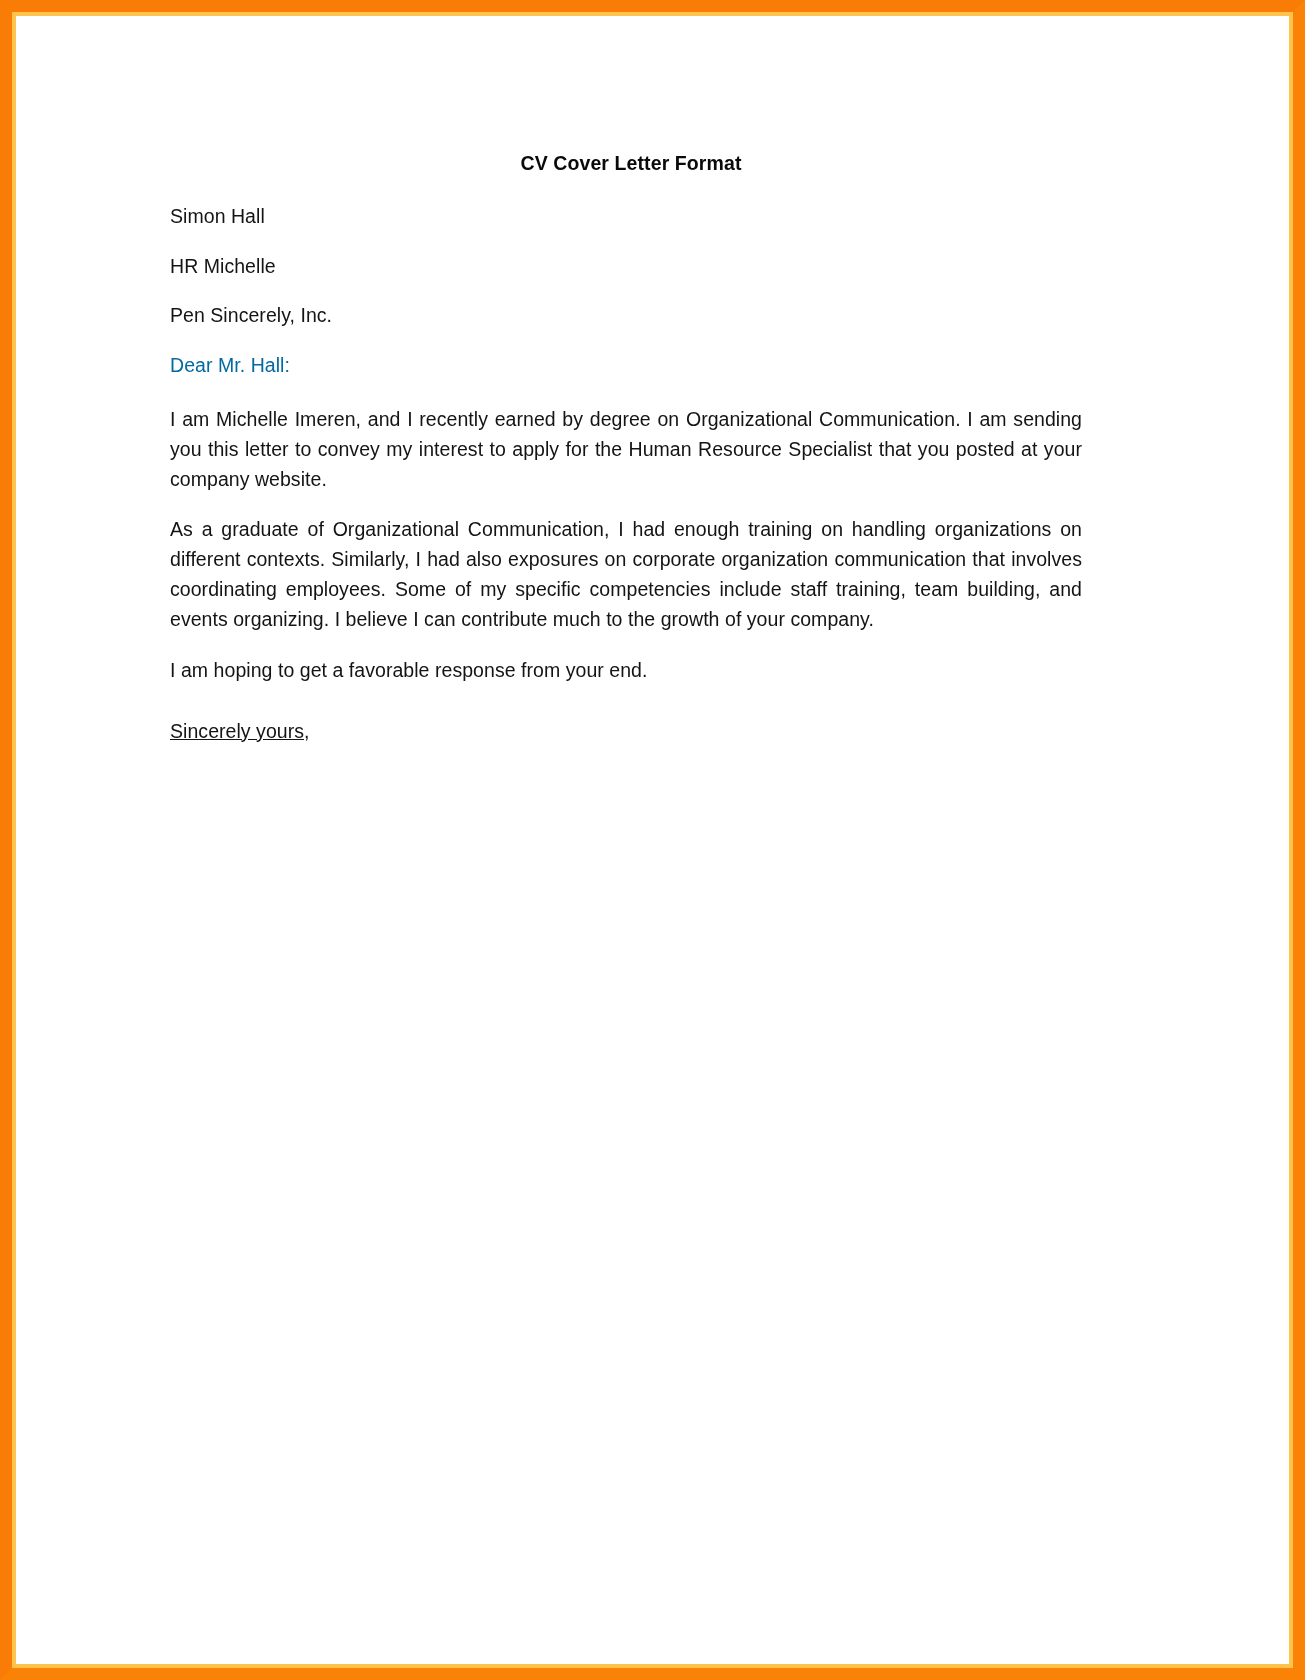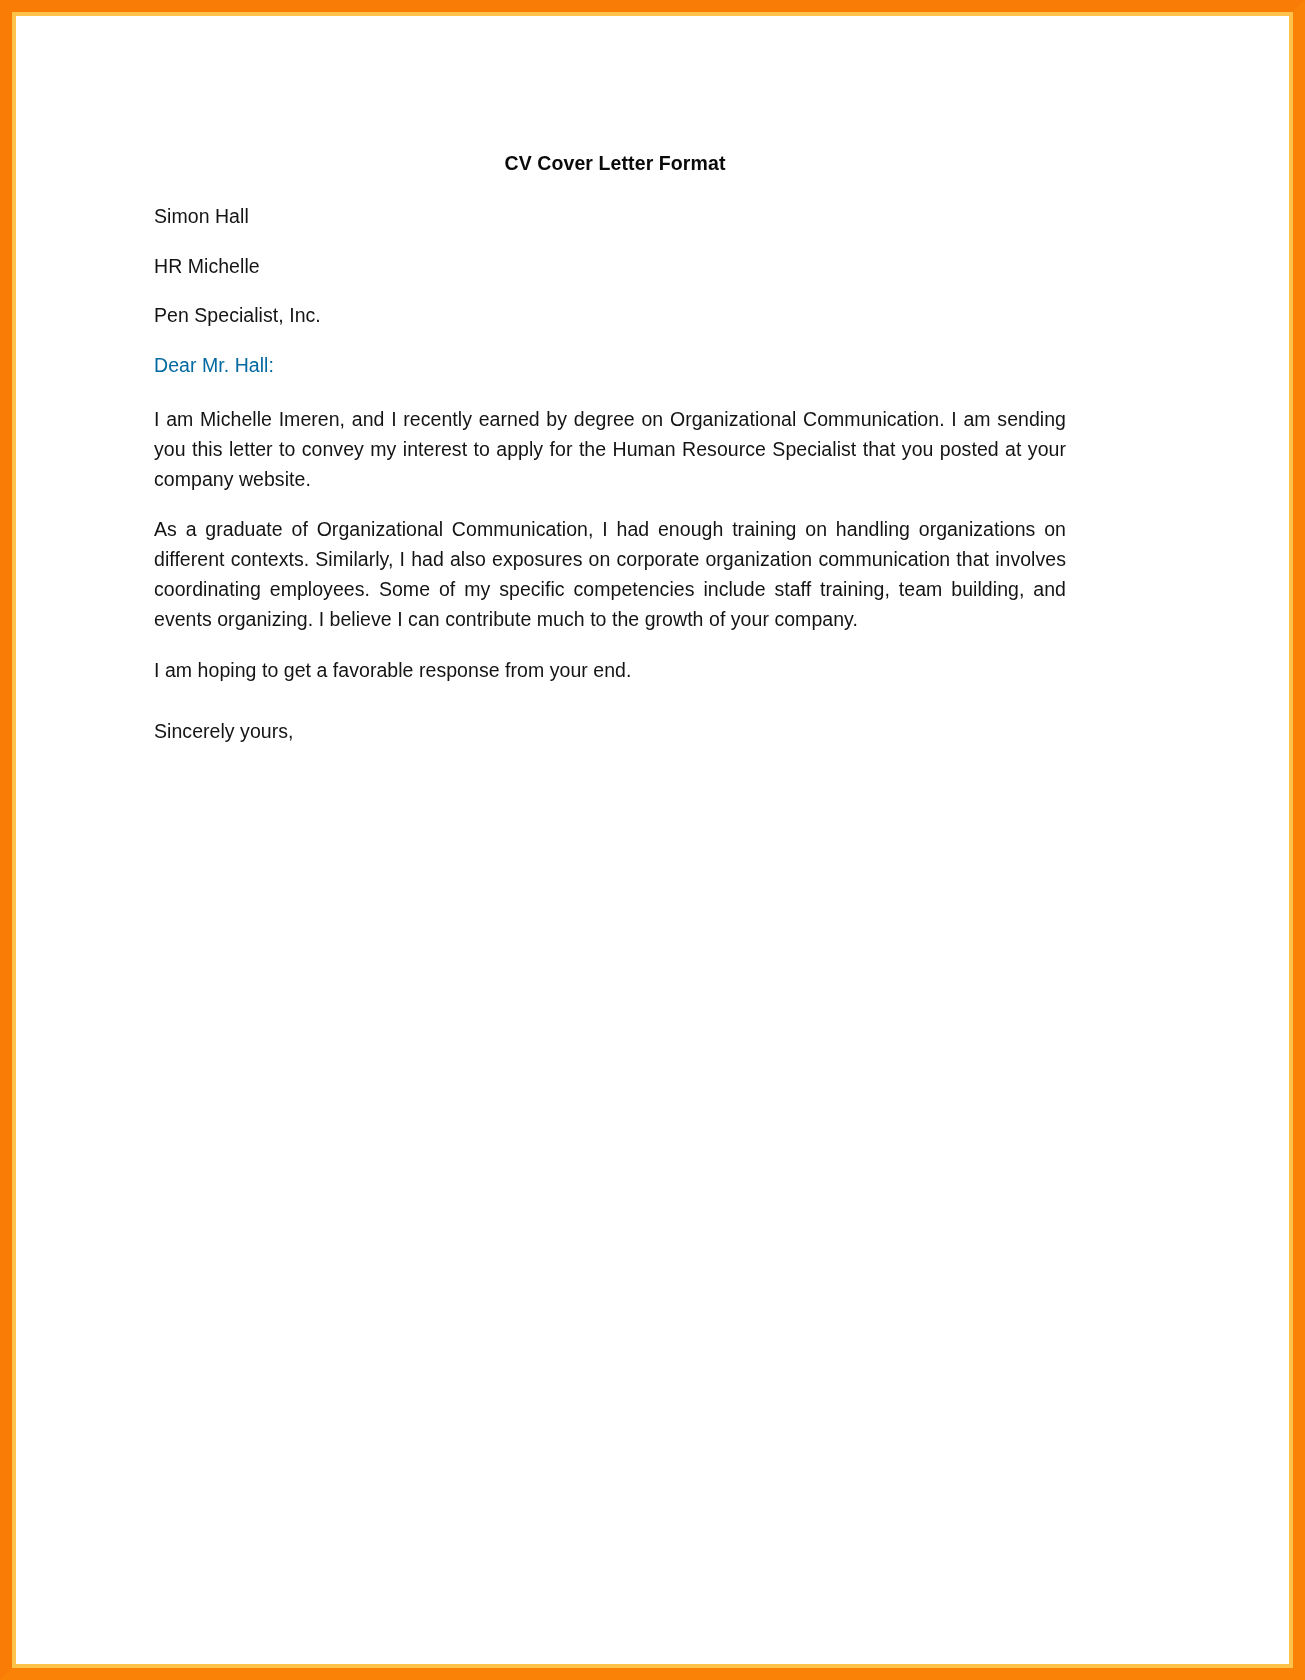--- a/index.html
+++ b/index.html
@@ -54,21 +54,21 @@
     top: 10px;
     left: 10px;
     right: 10px;
     bottom: 10px;
     background: #ffffff;
     overflow: hidden;
   }
 
   .letter-body {
     position: absolute;
-    left: 132px;
+    left: 148px;
     top: 130px;
     width: 912px;
   }
 
   .letter-title {
     text-align: center;
     font-size: 19.5px;
     font-weight: bold;
     color: #0a0a0a;
     letter-spacing: 0.1px;
@@ -102,20 +102,21 @@
     letter-spacing: 0.05px;
   }
   .para.last-in-block { margin-bottom: 36px; }
 
   .closing {
     font-size: 19.5px;
     color: #141414;
     line-height: 1.0;
     margin: 26px 0 0 0;
     letter-spacing: 0.05px;
+    text-decoration: underline;
   }
   .signature {
     font-size: 19.5px;
     color: #141414;
     line-height: 1.0;
     margin: 30px 0 0 0;
     letter-spacing: 0.05px;
   }
 </style>
 </head>
@@ -127,21 +128,21 @@
 
   <div class="sheet">
     <div class="letter-body">
 
       <h1 class="letter-title">CV Cover Letter Format</h1>
 
       <p class="addr-line">Simon Hall</p>
 
       <p class="addr-line">HR Michelle</p>
 
-      <p class="addr-line">Pen Specialist, Inc.</p>
+      <p class="addr-line">Pen Sincerely, Inc.</p>
 
       <p class="salutation">Dear Mr. Hall:</p>
 
       <p class="para">I am Michelle Imeren, and I recently earned by degree on Organizational Communication. I am sending you this letter to convey my interest to apply for the Human Resource Specialist that you posted at your company website.</p>
 
       <p class="para">As a graduate of Organizational Communication, I had enough training on handling organizations on different contexts. Similarly, I had also exposures on corporate organization communication that involves coordinating employees. Some of my specific competencies include staff training, team building, and events organizing. I believe I can contribute much to the growth of your company.</p>
 
 
       <p class="para last-in-block">I am hoping to get a favorable response from your end.</p>
 

